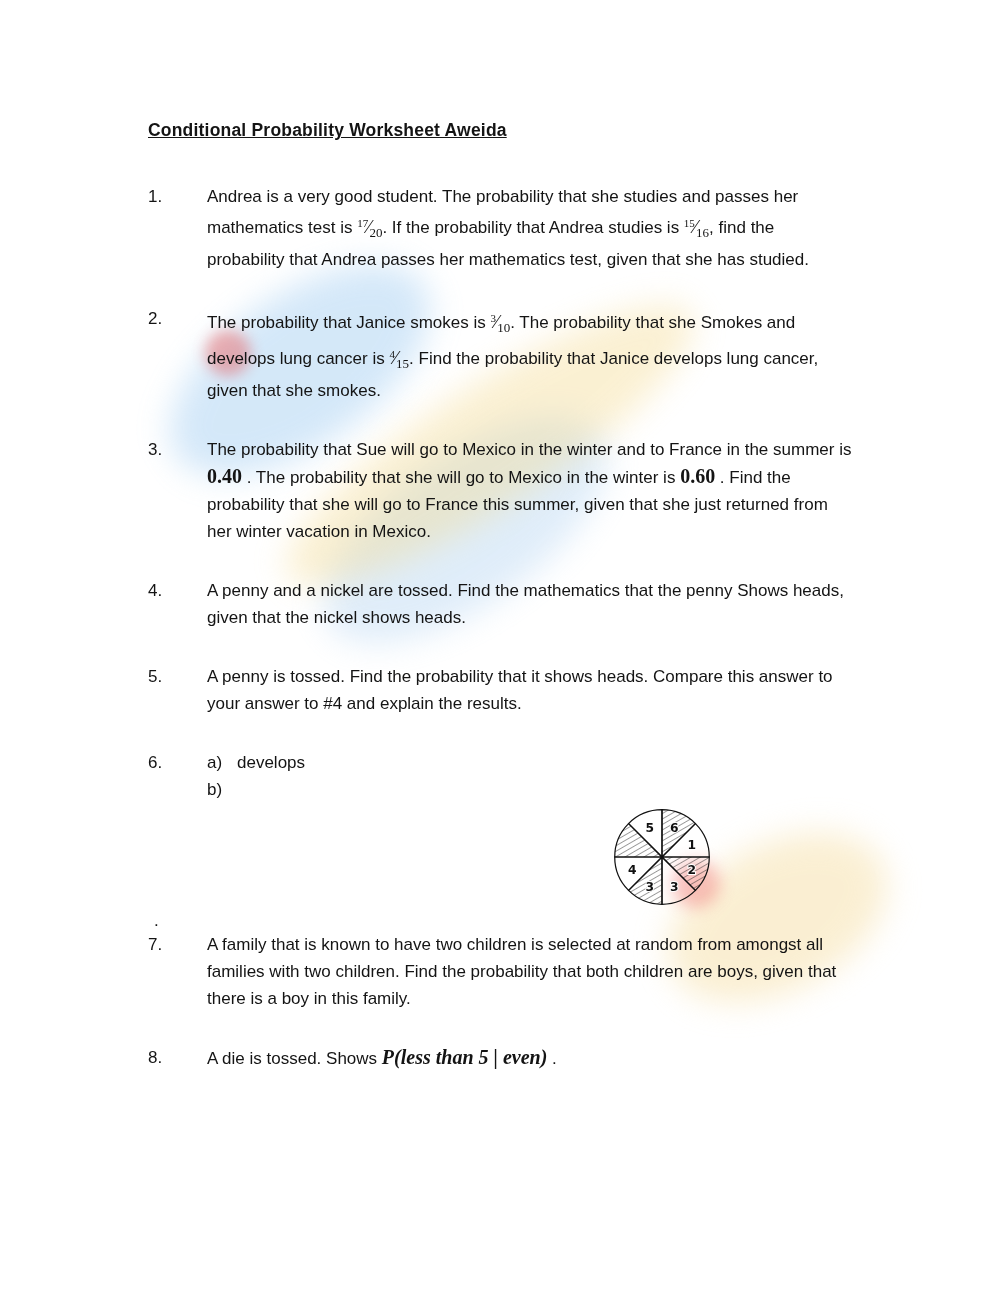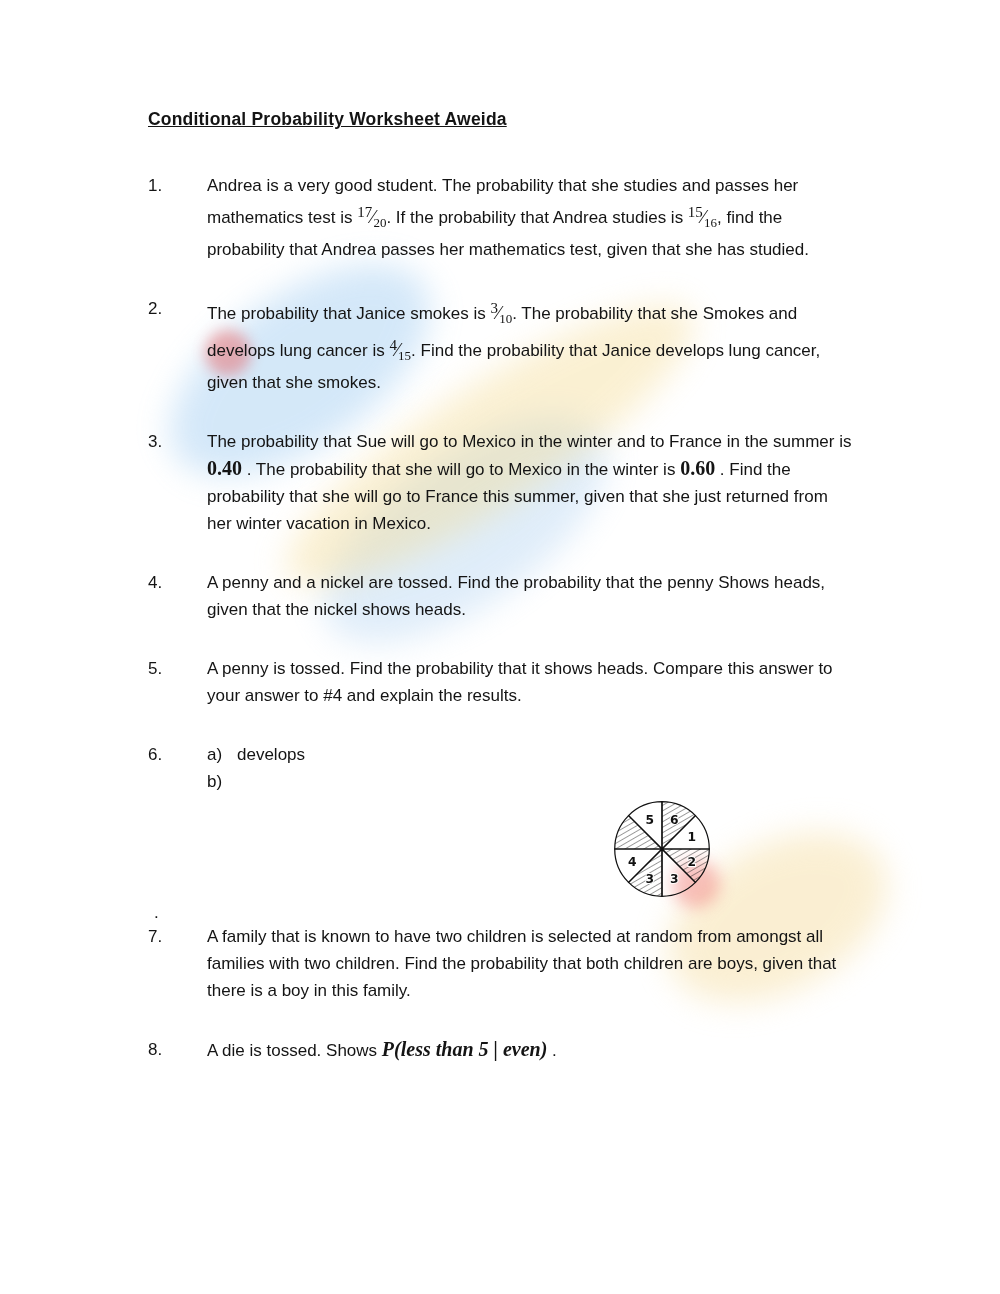--- a/index.html
+++ b/index.html
@@ -11,32 +11,32 @@
 
   
   .wm{position:absolute;z-index:0;border-radius:50%;filter:blur(16px);pointer-events:none;}
   .wm1{left:150px;top:295px;width:300px;height:150px;background:#8fc3ef;opacity:.38;transform:rotate(-35deg);}
   .wm2{left:300px;top:455px;width:330px;height:150px;background:#9fc8ee;opacity:.32;transform:rotate(-35deg);}
   .wm3{left:250px;top:385px;width:480px;height:120px;background:#f4d98c;opacity:.38;transform:rotate(-33deg);}
   .wm4{left:205px;top:330px;width:46px;height:46px;background:#e85a5a;opacity:.45;filter:blur(7px);}
   .wm5{left:660px;top:845px;width:235px;height:145px;background:#f6dfa6;opacity:.5;transform:rotate(-28deg);}
   .wm6{left:672px;top:860px;width:48px;height:48px;background:#ef6a6a;opacity:.4;filter:blur(8px);}
 
-  .content{position:absolute;left:148px;top:109px;width:708px;z-index:1;}
+  .content{position:absolute;left:148px;top:120px;width:708px;z-index:1;}
   .title{
     font-size:17.5px;font-weight:bold;margin:0 0 42px 0;
     text-decoration:underline;letter-spacing:.2px;
   }
   .problem{display:flex;align-items:flex-start;margin:0 0 32px 0;font-size:17px;line-height:27px;}
   .pnum{width:59px;flex:none;}
   .pbody{flex:1;}
   .pbody.has-figure{position:relative;min-height:150px;padding-right:110px;}
 
   .frac{font-family:"Liberation Serif",serif;white-space:nowrap;}
-  .frac .fnum{font-size:15px;vertical-align:6px;}
+  .frac .fnum{font-size:11px;vertical-align:6px;}
   .frac .fslash{font-size:19px;margin:0 -1px;}
   .frac .fden{font-size:13px;vertical-align:-4px;}
   .math{font-family:"Liberation Serif",serif;font-size:20px;font-weight:bold;}
   .math.it{font-style:italic;margin-top:44px;}
 
   .subparts{margin-top:0;}
   .subpart{display:flex;line-height:27px;}
   .subpart .slabel{width:30px;flex:none;}
 
   .spinner-svg{position:absolute;left:403px;top:56px;width:104px;height:104px;}
@@ -65,21 +65,21 @@
         <div class="problem">
           <div class="pnum">2.</div>
           <div class="pbody"><span class="seg">The probability that Janice smokes is </span><span class="frac"><span class="fnum">3</span><span class="fslash">⁄</span><span class="fden">10</span></span><span class="seg">. The probability that she Smokes and develops lung cancer is </span><span class="frac"><span class="fnum">4</span><span class="fslash">⁄</span><span class="fden">15</span></span><span class="seg">. Find the probability that Janice develops lung cancer, given that she smokes.</span></div>
         </div>
         <div class="problem">
           <div class="pnum">3.</div>
           <div class="pbody"><span class="seg">The probability that Sue will go to Mexico in the winter and to France in the summer is </span><span class="math">0.40</span><span class="seg"> . The probability that she will go to Mexico in the winter is </span><span class="math">0.60</span><span class="seg"> . Find the probability that she will go to France this summer, given that she just returned from her winter vacation in Mexico.</span></div>
         </div>
         <div class="problem">
           <div class="pnum">4.</div>
-          <div class="pbody"><span class="seg">A penny and a nickel are tossed. Find the probability that the penny Shows heads, given that the nickel shows heads.</span></div>
+          <div class="pbody"><span class="seg">A penny and a nickel are tossed. Find the mathematics that the penny Shows heads, given that the nickel shows heads.</span></div>
         </div>
         <div class="problem">
           <div class="pnum">5.</div>
           <div class="pbody"><span class="seg">A penny is tossed. Find the probability that it shows heads. Compare this answer to your answer to #4 and explain the results.</span></div>
         </div>
         <div class="problem">
           <div class="pnum">6.</div>
           <div class="pbody has-figure"><div class="subparts">
               <div class="subpart">
                 <span class="slabel">a)</span>

